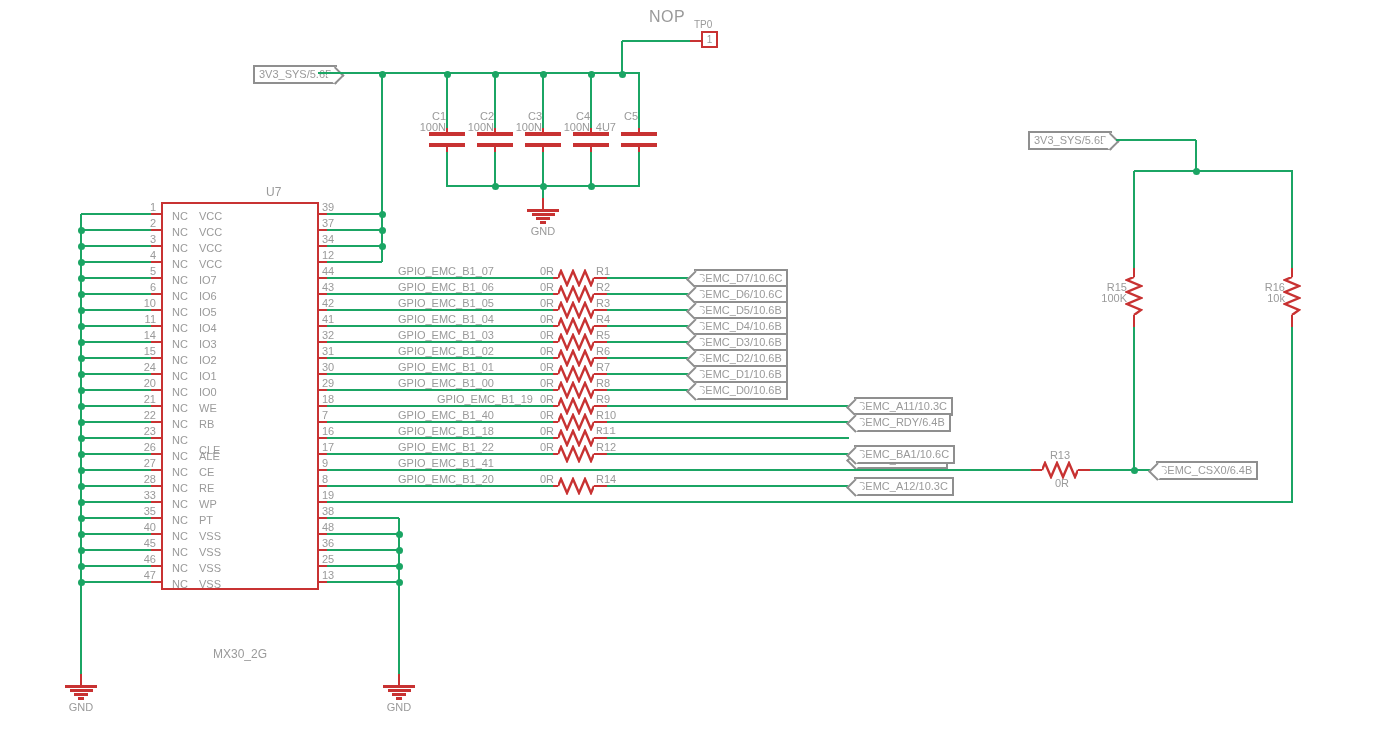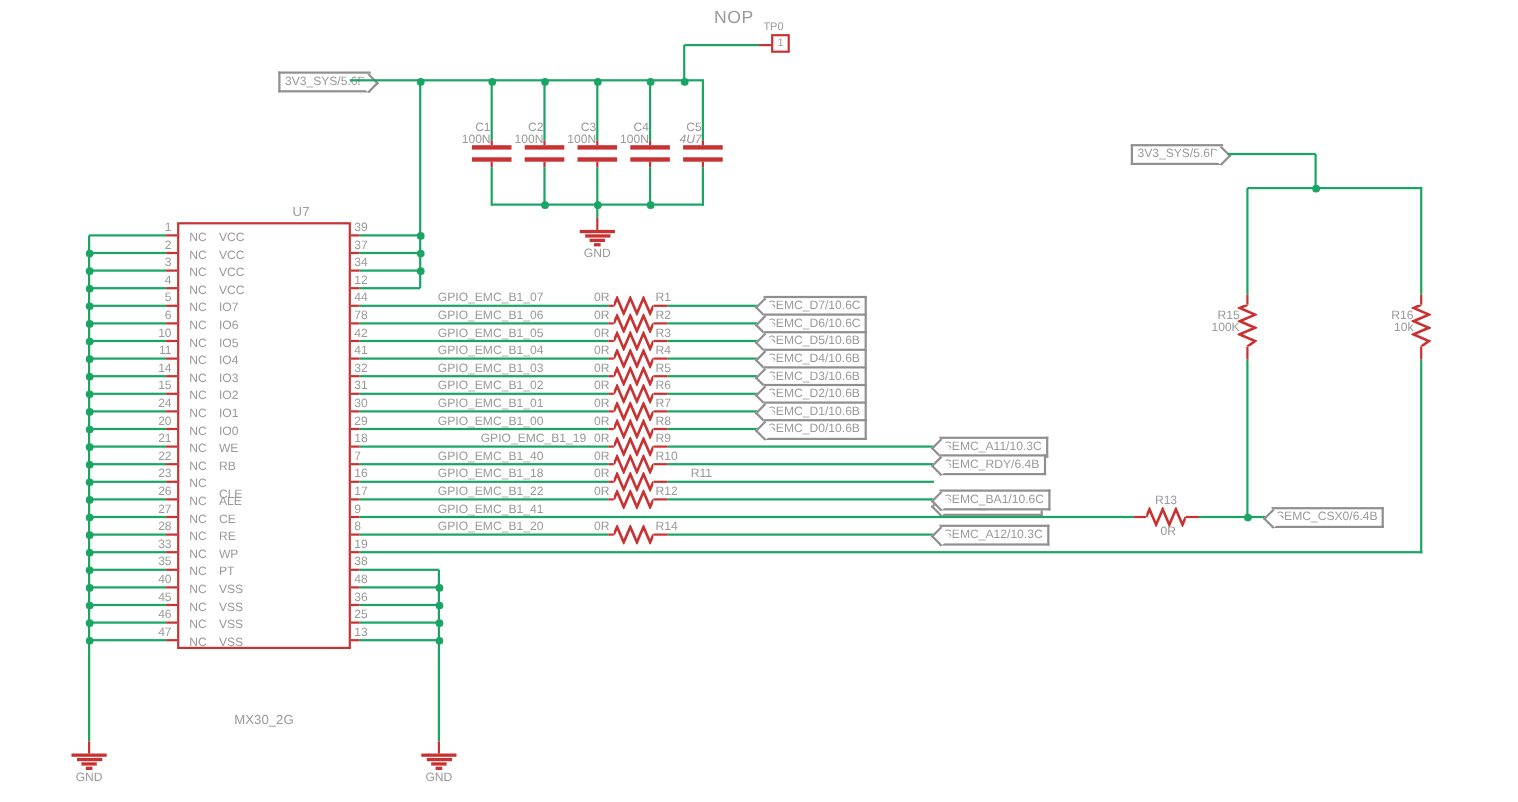--- a/index.html
+++ b/index.html
@@ -89,21 +89,21 @@
     <div class="t r" style="left: 530px; top: 121px; width: 60px;">100N</div>
     <div class="w" style="left: 638px; top: 73px; width: 2px; height: 55px;"></div>
     <div class="w red" style="left: 638px; top: 128px; width: 2px; height: 4px;"></div>
     <div class="capsym" style="left: 621px; top: 132px;">
       <div class="plate" style="top: 0px;"></div>
       <div class="plate" style="top: 11px;"></div>
     </div>
     <div class="w red" style="left: 638px; top: 147px; width: 2px; height: 5px;"></div>
     <div class="w" style="left: 638px; top: 152px; width: 2px; height: 35px;"></div>
     <div class="t r" style="left: 578px; top: 110px; width: 60px;">C5</div>
-    <div class="t r" style="left: 578px; top: 121px; width: 60px; font-style: italic;">4U7</div>
+    <div class="t r" style="left: 556px; top: 121px; width: 60px;">4U7</div>
     <div class="w" style="left: 447px; top: 185px; width: 193px; height: 2px;"></div>
     <div class="dot" style="left: 491.5px; top: 182.5px;"></div>
     <div class="dot" style="left: 539.5px; top: 182.5px;"></div>
     <div class="dot" style="left: 587.5px; top: 182.5px;"></div>
     <div class="dot" style="left: 378.5px; top: 70.5px;"></div>
     <div class="dot" style="left: 443.5px; top: 70.5px;"></div>
     <div class="dot" style="left: 491.5px; top: 70.5px;"></div>
     <div class="dot" style="left: 539.5px; top: 70.5px;"></div>
     <div class="dot" style="left: 587.5px; top: 70.5px;"></div>
     <div class="dot" style="left: 618.5px; top: 70.5px;"></div>
@@ -278,21 +278,21 @@
     <div class="w red" style="left: 553px; top: 277px; width: 5px; height: 2px;"></div>
     <div class="zig" style="left: 558px; top: 269px; width: 36px; height: 18px;"><svg width="36" height="18" viewBox="0 0 36 18">
         <path d="M0 9 L3 2 L9 16 L15 2 L21 16 L27 2 L33 16 L36 9" fill="none" stroke="currentColor" stroke-width="2.4"></path>
       </svg></div>
     <div class="w red" style="left: 594px; top: 277px; width: 13px; height: 2px;"></div>
     <div class="t r" style="left: 514px; top: 265px; width: 40px;">0R</div>
     <div class="t" style="left: 596px; top: 265px;">R1</div>
     <div class="w" style="left: 607px; top: 277px; width: 82px; height: 2px;"></div>
     <div class="flag flag-l" style="left: 694px; top: 269px;">SEMC_D7/10.6C</div>
     <div class="w red" style="left: 319px; top: 293px; width: 8px; height: 2px;"></div>
-    <div class="t" style="left: 322px; top: 281px;">78</div>
+    <div class="t" style="left: 322px; top: 281px;">43</div>
     <div class="t 110" style="left: 199px; top: 290px;">IO6</div>
     <div class="t" style="left: 398px; top: 281px;">GPIO_EMC_B1_06</div>
     <div class="w" style="left: 327px; top: 293px; width: 226px; height: 2px;"></div>
     <div class="w red" style="left: 553px; top: 293px; width: 5px; height: 2px;"></div>
     <div class="zig" style="left: 558px; top: 285px; width: 36px; height: 18px;"><svg width="36" height="18" viewBox="0 0 36 18">
         <path d="M0 9 L3 2 L9 16 L15 2 L21 16 L27 2 L33 16 L36 9" fill="none" stroke="currentColor" stroke-width="2.4"></path>
       </svg></div>
     <div class="w red" style="left: 594px; top: 293px; width: 13px; height: 2px;"></div>
     <div class="t r" style="left: 514px; top: 281px; width: 40px;">0R</div>
     <div class="t" style="left: 596px; top: 281px;">R2</div>
@@ -414,21 +414,21 @@
     <div class="t" style="left: 322px; top: 425px;">16</div>
     <div class="t 110" style="left: 199px; top: 444px;">CLE</div>
     <div class="t" style="left: 398px; top: 425px;">GPIO_EMC_B1_18</div>
     <div class="w" style="left: 327px; top: 437px; width: 226px; height: 2px;"></div>
     <div class="w red" style="left: 553px; top: 437px; width: 5px; height: 2px;"></div>
     <div class="zig" style="left: 558px; top: 429px; width: 36px; height: 18px;"><svg width="36" height="18" viewBox="0 0 36 18">
         <path d="M0 9 L3 2 L9 16 L15 2 L21 16 L27 2 L33 16 L36 9" fill="none" stroke="currentColor" stroke-width="2.4"></path>
       </svg></div>
     <div class="w red" style="left: 594px; top: 437px; width: 13px; height: 2px;"></div>
     <div class="t r" style="left: 514px; top: 425px; width: 40px;">0R</div>
-    <div class="t" style="left: 628px; top: 425px;">R11</div>
+    <div class="t" style="left: 596px; top: 425px; font-family: Liberation Mono, monospace;">R11</div>
     <div class="w" style="left: 607px; top: 437px; width: 242px; height: 2px;"></div>
     <div class="flag flag-l" style="left: 854px; top: 450px;">SEMC_A9/10.3C</div>
     <div class="w red" style="left: 319px; top: 453px; width: 8px; height: 2px;"></div>
     <div class="t" style="left: 322px; top: 441px;">17</div>
     <div class="t 110" style="left: 199px; top: 450px;">ALE</div>
     <div class="t" style="left: 398px; top: 441px;">GPIO_EMC_B1_22</div>
     <div class="w" style="left: 327px; top: 453px; width: 226px; height: 2px;"></div>
     <div class="w red" style="left: 553px; top: 453px; width: 5px; height: 2px;"></div>
     <div class="zig" style="left: 558px; top: 445px; width: 36px; height: 18px;"><svg width="36" height="18" viewBox="0 0 36 18">
         <path d="M0 9 L3 2 L9 16 L15 2 L21 16 L27 2 L33 16 L36 9" fill="none" stroke="currentColor" stroke-width="2.4"></path>

